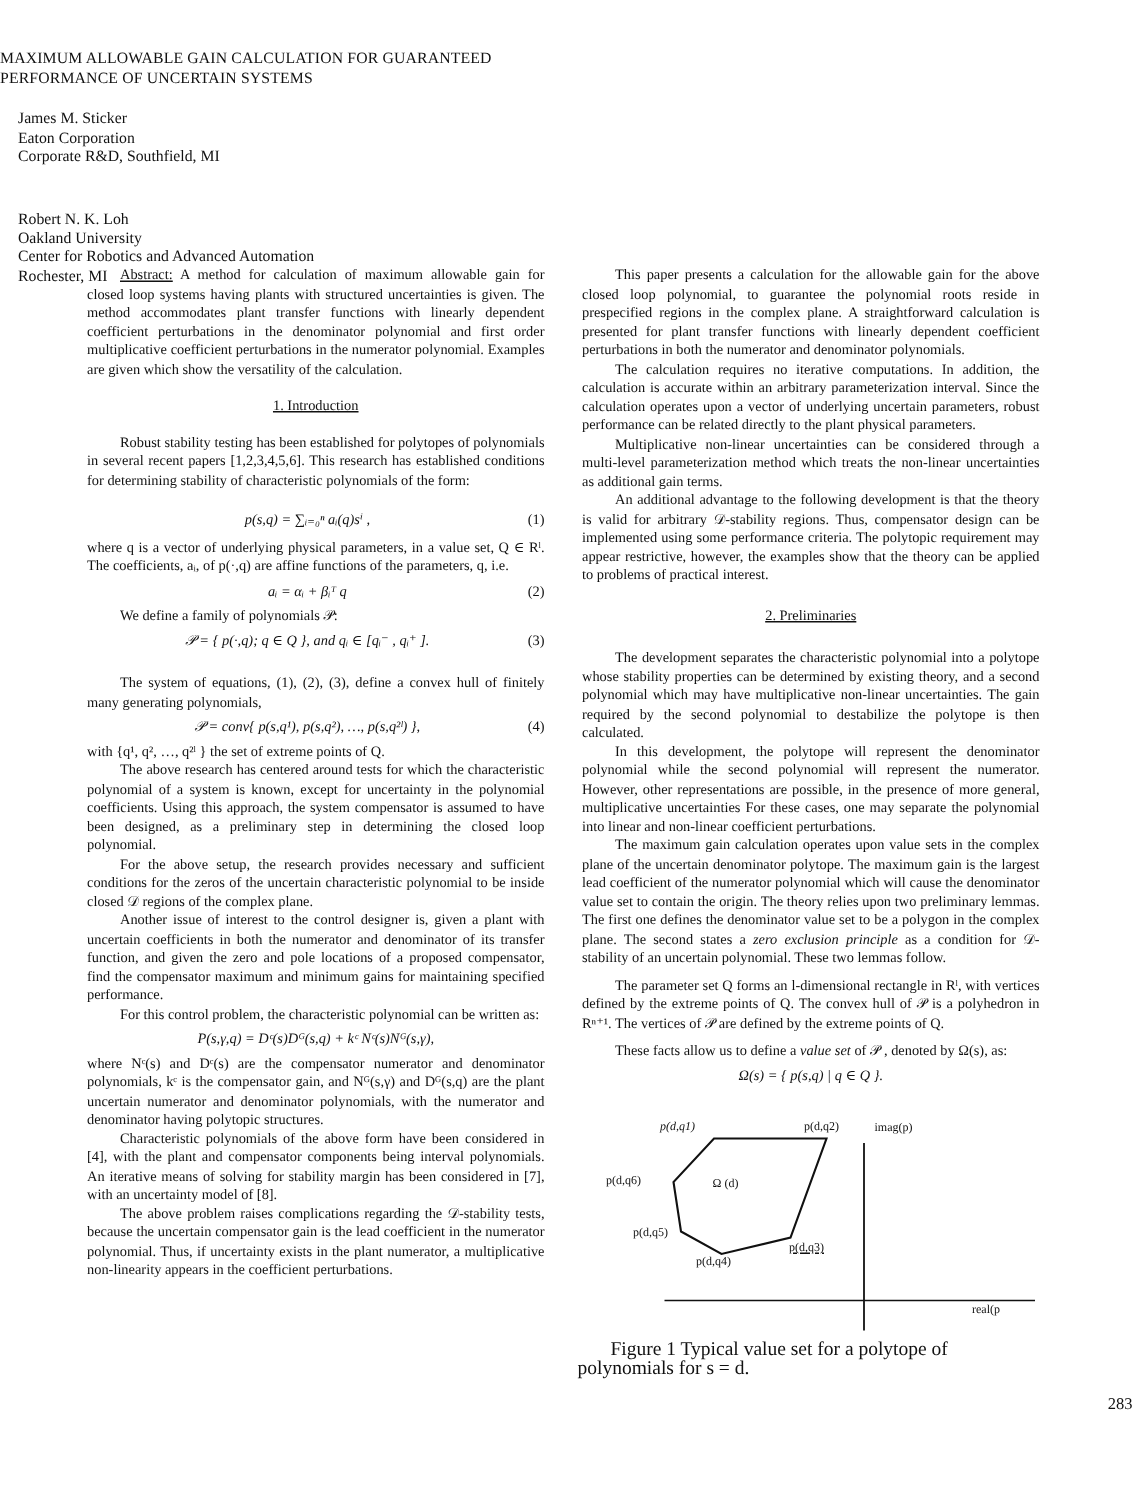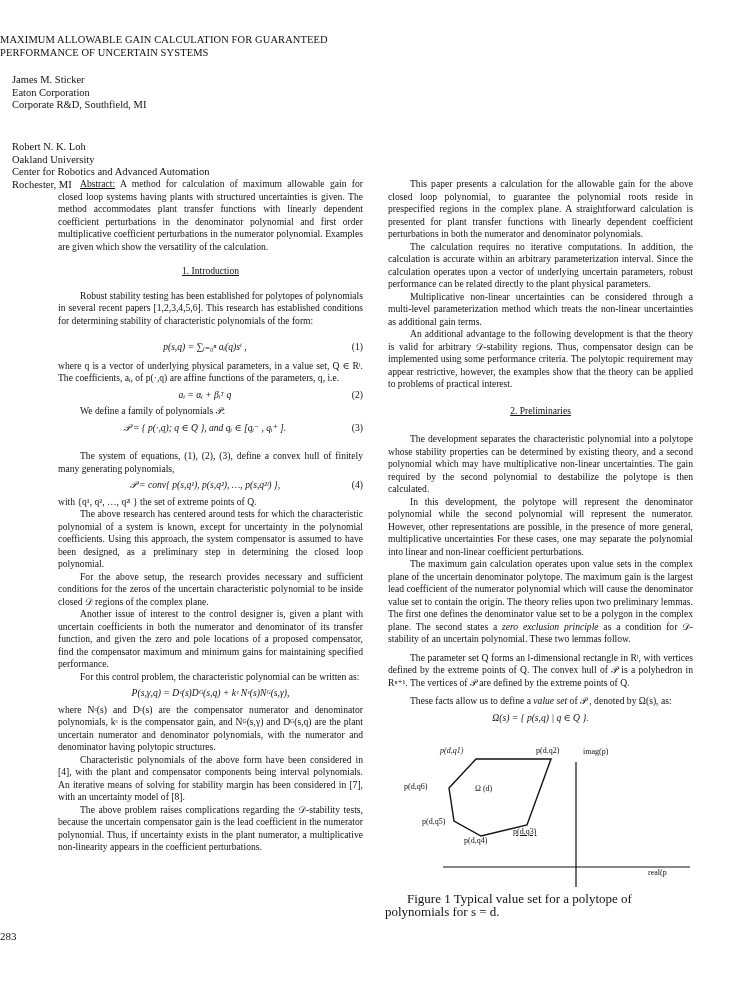--- a/index.html
+++ b/index.html
@@ -11,21 +11,21 @@
   .col { position:absolute; width:305px; font-size:9.6px; line-height:12.5px; text-align:justify; }
   .col p { margin:0; }
   .ind { text-indent:22px; }
   .sec { text-align:center; text-decoration:underline; margin:12px 0 12px 0; }
   .eq { display:flex; justify-content:space-between; align-items:center; font-style:italic; margin:4px 0; }
   .eq .body { flex:1; text-align:center; }
   .eq .num { font-style:normal; }
   .ul { text-decoration:underline; }
   .gap { height:12px; }
   i { font-style:italic; }
-  .pagenum { position:absolute; left:0; width:755px; top:930px; text-align:left; font-size:11px; }
+  .pagenum { position:absolute; left:0; width:755px; top:930px; text-align:right; font-size:11px; }
   .fig { position:absolute; left:400px; top:742px; width:300px; height:150px; }
   .fig svg { position:absolute; left:0; top:0; }
   .flabel { position:absolute; font-size:8px; white-space:nowrap; }
   .caption { position:absolute; left:385px; top:893px; width:300px; font-size:13px; line-height:12.5px; }
 </style>
 </head>
 <body>
 
 <div class="title">
   <div>MAXIMUM ALLOWABLE GAIN CALCULATION FOR GUARANTEED</div>
@@ -104,21 +104,21 @@
 
     <line x1="43" y1="125" x2="290" y2="125" stroke="#111" stroke-width="1"></line>
     <line x1="176" y1="20" x2="176" y2="145" stroke="#111" stroke-width="1.2"></line>
 
     <polygon points="76,17 151,17 127,83 81,94 54,79 49,46" fill="none" stroke="#111" stroke-width="1.4"></polygon>
   </svg>
   <span class="flabel" style="left:40px; top:4px;font-style:italic;">p(d,q1)</span>
   <span class="flabel" style="left:136px; top:4px;">p(d,q2)</span>
   <span class="flabel" style="left:4px; top:40px;font-family:Liberation Serif, serif;">p(d,q6)</span>
   <span class="flabel" style="left:22px; top:75px;">p(d,q5)</span>
-  <span class="flabel" style="left:113px; top:85px;text-decoration:underline;">p(d,q3)</span>
+  <span class="flabel" style="left:126px; top:85px;text-decoration:underline;">p(d,q3)</span>
   <span class="flabel" style="left:64px; top:94px;">p(d,q4)</span>
   <span class="flabel" style="left:75px; top:42px;">Ω (d)</span>
   <span class="flabel" style="left:183px; top:5px;font-family:Liberation Serif, serif;">imag(p)</span>
   <span class="flabel" style="left:248px; top:126px;">real(p</span>
 </div>
 
 <div class="caption">
   <span style="padding-left:22px;">Figure 1 Typical value set for a polytope of polynomials for s = d.</span>
 </div>
 

